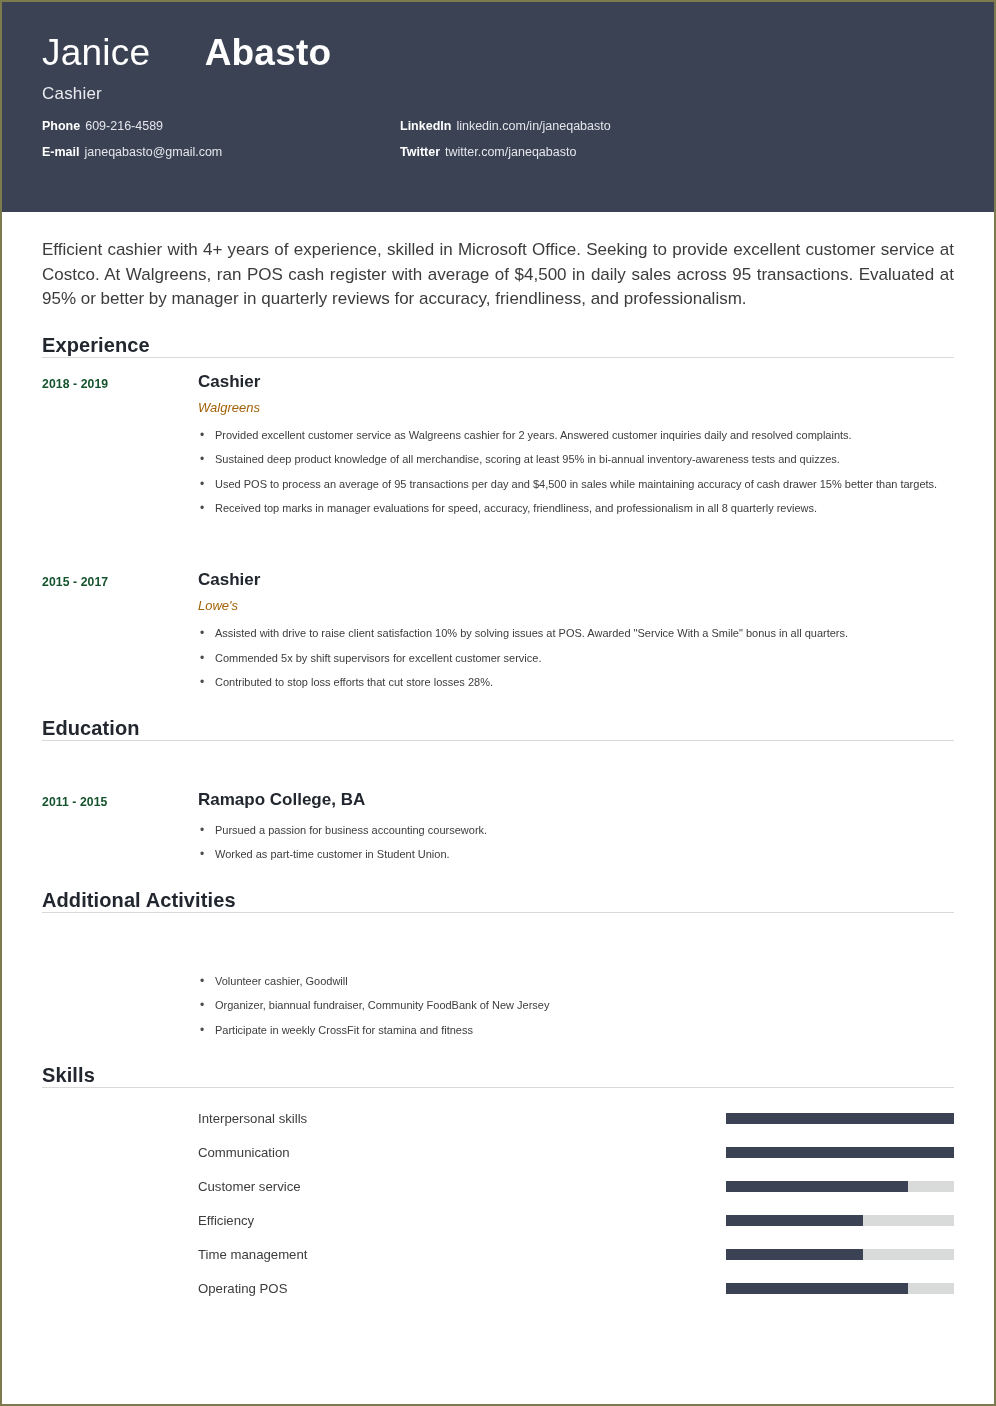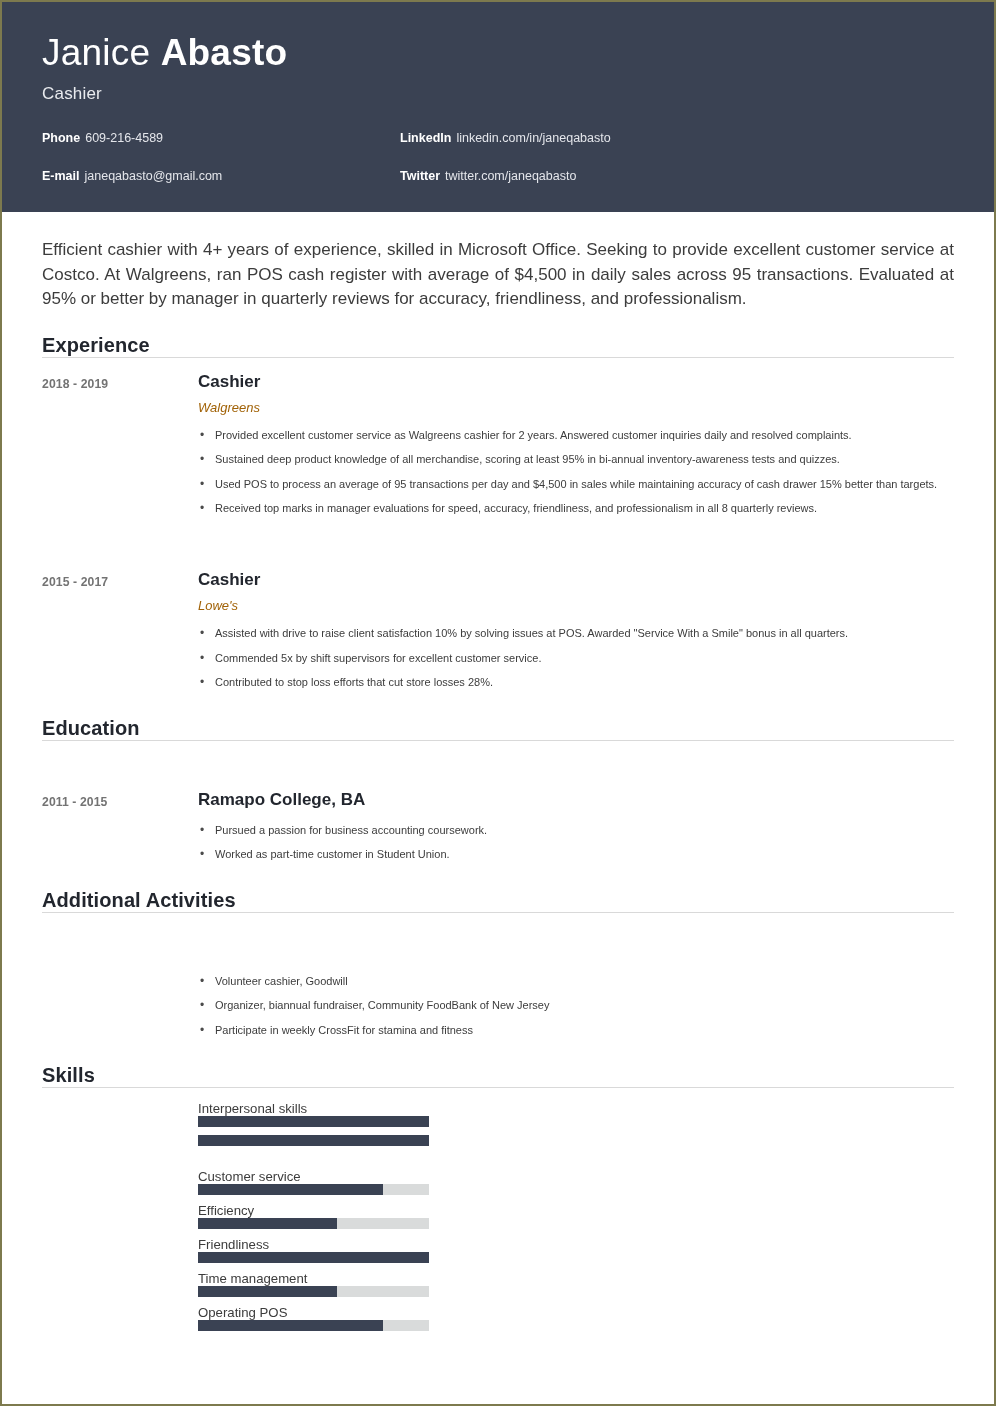--- a/index.html
+++ b/index.html
@@ -29,35 +29,35 @@
   }
 
   .name {
     color: #ffffff;
     font-size: 37px;
     line-height: 1.15;
     font-weight: 300;
     letter-spacing: 0.2px;
     white-space: nowrap;
   }
-  .name .last { font-weight: 700; }
+  .name .last { font-weight: 700; margin-left: 44px; }
 
   .job-title {
     color: #e9ebef;
     font-size: 17px;
     font-weight: 400;
     margin-top: 9px;
     letter-spacing: 0.2px;
   }
 
   .contact-grid {
-    margin-top: 28px;
+    margin-top: 16px;
     display: grid;
     grid-template-columns: 358px auto;
-    row-gap: 26px;
+    row-gap: 14px;
   }
   .contact-item {
     font-size: 12.5px;
     color: #e4e6eb;
     white-space: nowrap;
     line-height: 1;
   }
   .contact-item .ck {
     font-weight: 700;
     color: #ffffff;
@@ -95,21 +95,21 @@
     align-items: flex-start;
     margin-bottom: 14px;
   }
   .entry:last-child { margin-bottom: 0; margin-top: 48px; }
 
   .entry-date {
     width: 156px;
     flex: 0 0 156px;
     font-size: 12.2px;
     font-weight: 700;
-    color: #737373;
+    color: #14532d;
     padding-top: 6px;
     letter-spacing: 0.1px;
   }
 
   .entry-main { flex: 1 1 auto; min-width: 0; }
 
   .entry-title {
     font-size: 17px;
     font-weight: 700;
     color: #22262e;
@@ -140,23 +140,23 @@
     left: 2px;
     top: 0;
     color: #4a4a4a;
     font-size: 12px;
   }
   ul.bullets.tight li { text-align: left; }
 
   
   .skill-row {
     display: flex;
+    align-items: center;
     height: 34px;
     padding-left: 156px;
-    flex-direction: column;
   }
   .skill-label {
     flex: 0 0 auto;
     width: 528px;
     font-size: 13.2px;
     color: #3c3c3c;
   }
   .skill-track {
     position: relative;
     width: 231px;
@@ -269,40 +269,35 @@
       <div class="section-rule"></div>
 
       <div>
         <div class="skill-row">
           <div class="skill-label">Interpersonal skills</div>
           <div class="skill-track">
             <div class="skill-fill" style="width: 100%;"></div>
           </div>
         </div>
         <div class="skill-row">
+          <div class="skill-label">Communication</div>
           <div class="skill-track">
             <div class="skill-fill" style="width: 100%;"></div>
           </div>
         </div>
         <div class="skill-row">
           <div class="skill-label">Customer service</div>
           <div class="skill-track">
             <div class="skill-fill" style="width: 80%;"></div>
           </div>
         </div>
         <div class="skill-row">
           <div class="skill-label">Efficiency</div>
           <div class="skill-track">
             <div class="skill-fill" style="width: 60%;"></div>
-          </div>
-        </div>
-        <div class="skill-row">
-          <div class="skill-label">Friendliness</div>
-          <div class="skill-track">
-            <div class="skill-fill" style="width: 100%;"></div>
           </div>
         </div>
         <div class="skill-row">
           <div class="skill-label">Time management</div>
           <div class="skill-track">
             <div class="skill-fill" style="width: 60%;"></div>
           </div>
         </div>
         <div class="skill-row">
           <div class="skill-label">Operating POS</div>

